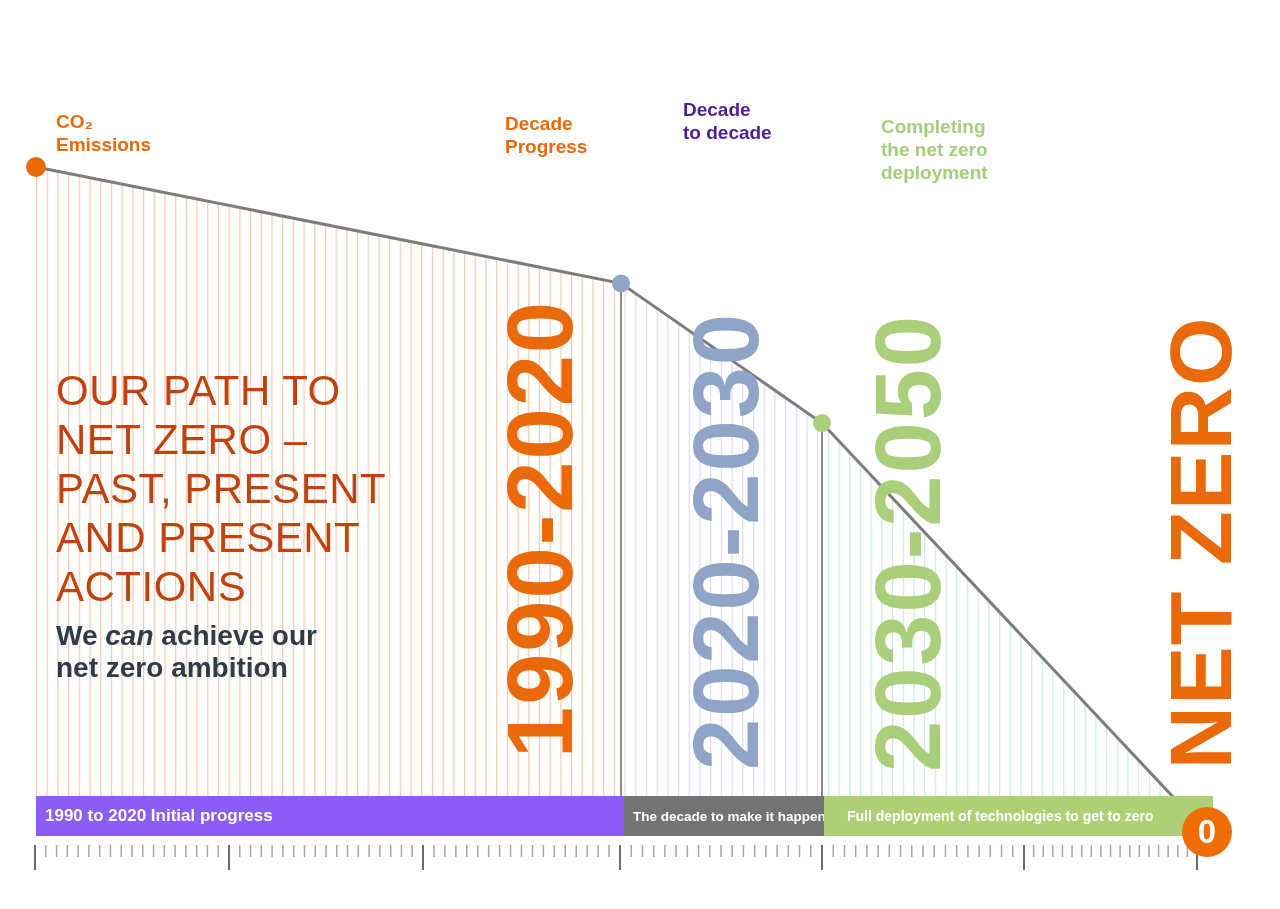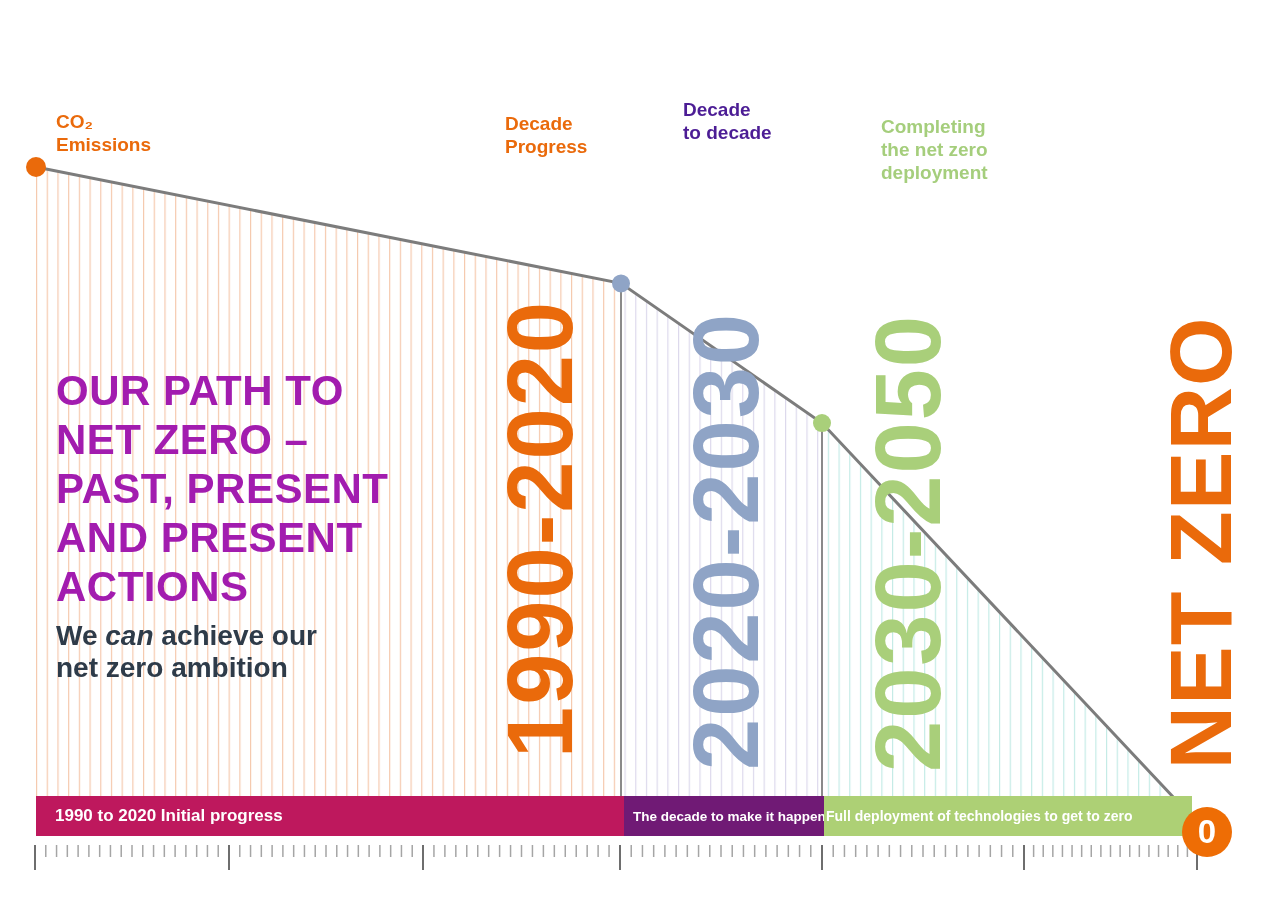--- a/index.html
+++ b/index.html
@@ -11,39 +11,39 @@
   #chart-svg{position:absolute;left:0;top:0;z-index:1;}
 
   
   .co2-label{left:56px;top:110px;color:#EA6A0B;font-size:19px;line-height:23px;font-weight:bold;z-index:3;}
   .phase-header{font-size:19px;line-height:23px;font-weight:bold;z-index:3;}
   .ph-initial{left:505px;top:112px;color:#EA6A0B;}
   .ph-decade{left:683px;top:98px;color:#4c1d95;}
   .ph-completing{left:881px;top:115px;color:#A5CE7C;}
 
   
-  .main-title{left:56px;top:366px;color:#a21caf;font-size:42px;line-height:49px;font-weight:bold;letter-spacing:0.5px;z-index:3;}
+  .main-title{left:56px;top:366px;color:#c2410c;font-size:42px;line-height:49px;font-weight:normal;letter-spacing:0.5px;z-index:3;}
   .subtitle{left:56px;top:620px;color:#2E3B49;font-size:28px;line-height:32px;font-weight:bold;z-index:3;}
   .subtitle .em{font-style:italic;margin-top:40px;}
 
   
   .period-label{
     width:520px;height:110px;text-align:center;font-weight:bold;z-index:2;
     transform:rotate(-90deg);line-height:110px;white-space:nowrap;
   }
   .pl-0{left:280px;top:474px;color:#EA6A0B;font-size:92px;letter-spacing:2px;}
   .pl-1{left:466px;top:486px;color:#8FA4C6;font-size:92px;letter-spacing:2px;}
   .pl-2{left:648px;top:488px;color:#A9CF7A;font-size:92px;letter-spacing:2px;}
   .pl-3{left:941px;top:488px;color:#EA6A0B;font-size:88px;letter-spacing:1px;}
 
   
   .tbar{top:796px;height:40px;display:flex;align-items:center;color:#fff;font-weight:bold;z-index:4;}
-  .tbar-0{left:36px;width:583px;background:#be185d;font-size:17px;padding-left:19px;}
-  .tbar-1{left:624px;width:195px;background:#701a75;font-size:13.5px;padding-left:9px;}
-  .tbar-2{left:824px;width:366px;background:#ADD075;font-size:14px;padding-left:2px;}
+  .tbar-0{left:36px;width:583px;background:#8b5cf6;font-size:17px;padding-left:9px;}
+  .tbar-1{left:624px;width:195px;background:#737373;font-size:13.5px;padding-left:9px;}
+  .tbar-2{left:824px;width:366px;background:#ADD075;font-size:14px;padding-left:23px;}
 
   
   .end-circle{
     left:1182px;top:807px;width:50px;height:50px;border-radius:50%;background:#EE6D05;
     color:#fff;font-size:33px;font-weight:bold;display:flex;align-items:center;justify-content:center;z-index:5;
   }
 </style>
 </head>
 <body>
 

